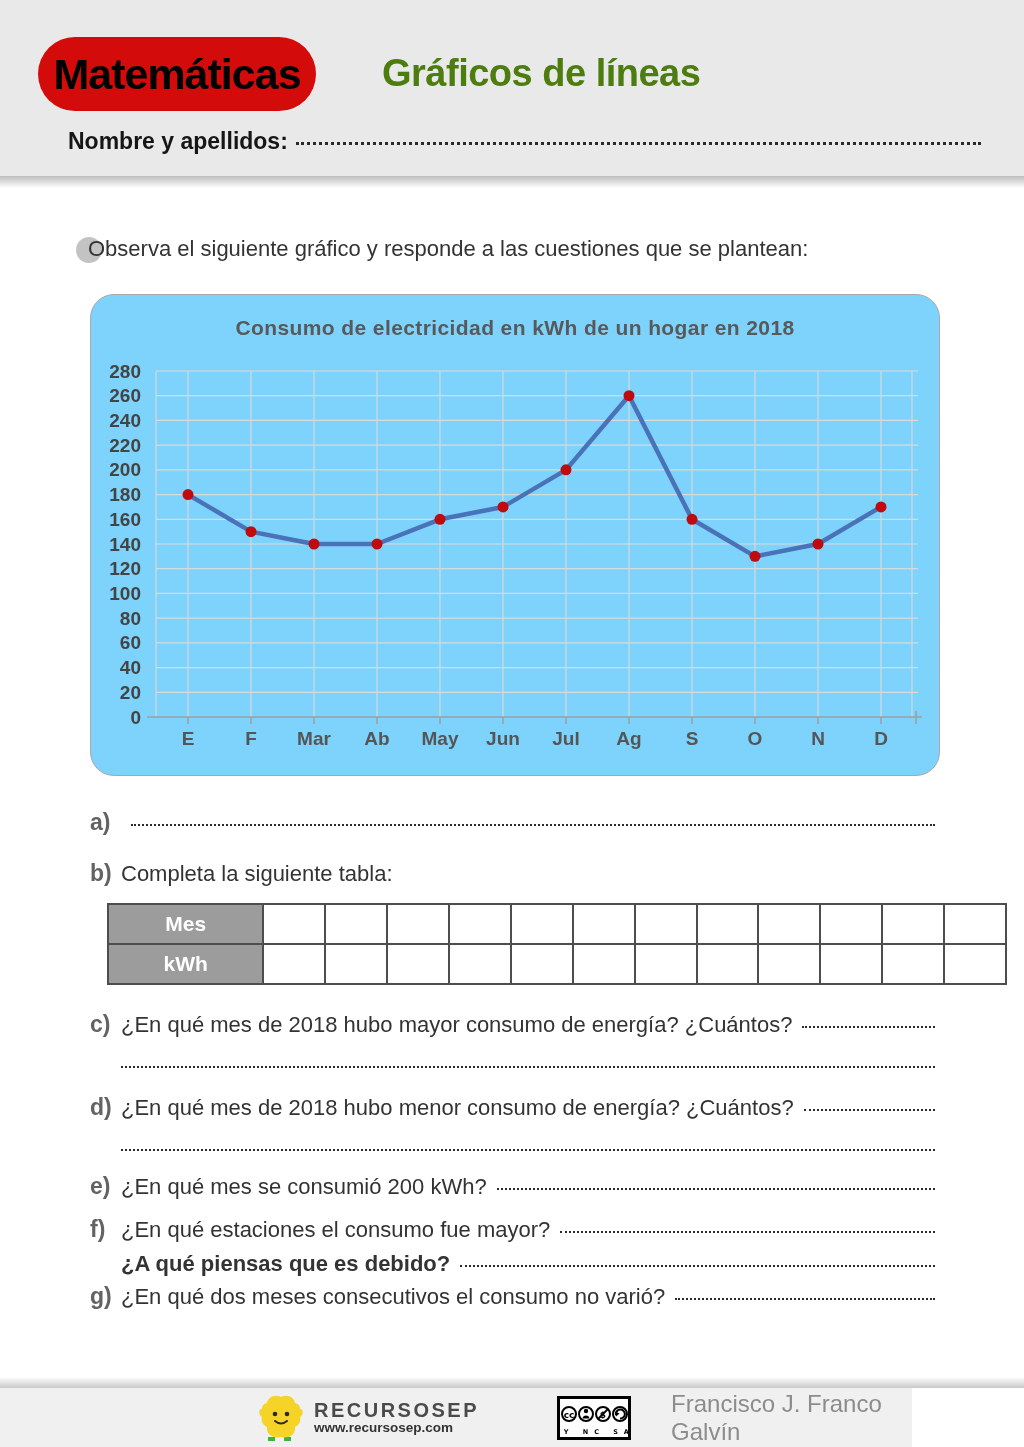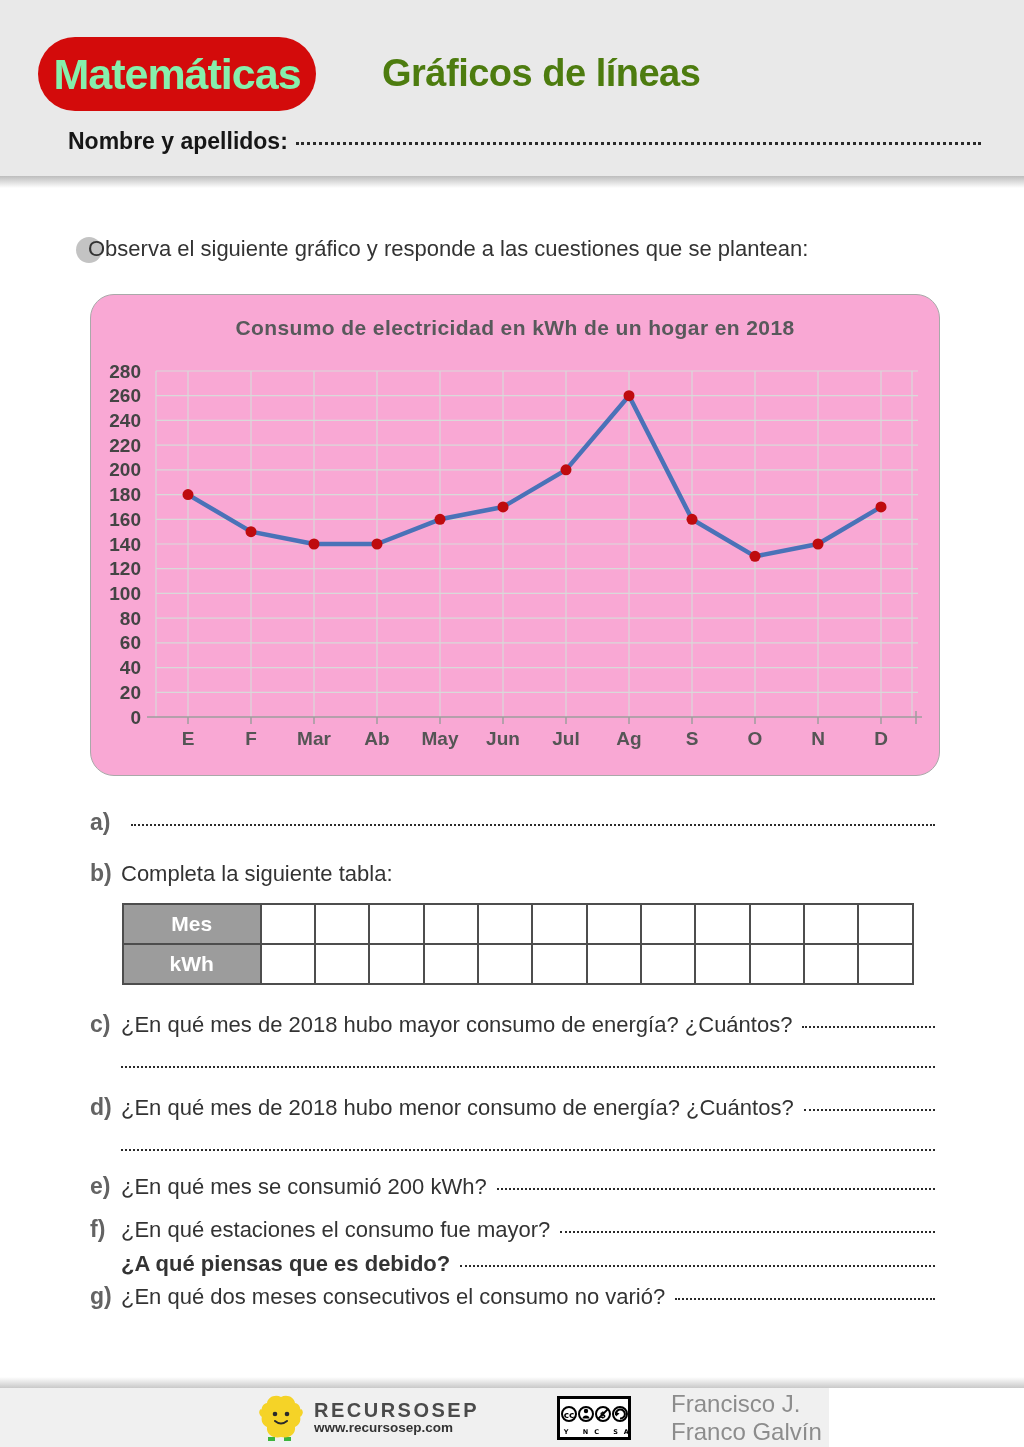--- a/index.html
+++ b/index.html
@@ -8,67 +8,67 @@
     font-family:"Liberation Sans","DejaVu Sans",sans-serif;
     background:#ffffff; position:relative; overflow:hidden; color:#3c3c3c;
   }
   
   .top-band { position:absolute; top:0; left:0; width:1024px; height:176px; background:#e9e9e9; }
   .top-shadow { position:absolute; top:176px; left:0; width:1024px; height:12px;
     background:linear-gradient(to bottom,#bdbdbd,rgba(255,255,255,0)); }
   .badge {
     position:absolute; left:38px; top:37px; width:278px; height:74px;
     border-radius:37px; display:flex; align-items:center; justify-content:center;
-    color:#86efac; font-weight:bold; font-size:43px; letter-spacing:-1px;
+    color:#000000; font-weight:bold; font-size:43px; letter-spacing:-1px;
   }
   .page-title {
     position:absolute; left:342px; top:52px; font-size:38px; font-weight:bold;
     color:#4d7c0f; letter-spacing:-0.5px;margin-left:40px;
   }
   .name-row {
     position:absolute; left:68px; top:128px; width:913px;
     display:flex; align-items:baseline; font-size:23px; font-weight:bold; color:#161616;
   }
   .name-row .leader { flex:1; border-bottom:3px dotted #2a2a2a; margin-left:8px; transform:translateY(-4px); }
   
   .intro { position:absolute; left:76px; top:236px; font-size:22px; color:#333;text-align:right; }
   .intro .bullet { position:absolute; left:0; top:1px; width:26px; height:26px; border-radius:50%; background:#c3c3c3; }
   .intro .txt { position:relative; margin-left:12px; }
   
   .chart-card {
     position:absolute; left:90px; top:294px; width:850px; height:482px;
-    border:1.5px solid #a9a9a9; border-radius:24px; background:#f9a8d4;
+    border:1.5px solid #a9a9a9; border-radius:24px; background:#7dd3fc;
   }
   .chart-title { text-align:center; margin-top:21px; font-size:21px; font-weight:bold; color:#58595b; letter-spacing:0.4px; }
   .chart-svg { position:absolute; left:0; top:0; width:850px; height:480px; }
   
   .questions { position:absolute; left:90px; top:795px; width:845px; }
   .q-row { display:flex; align-items:baseline; font-size:22px; color:#333; }
   .q-letter { width:31px; font-weight:bold; font-size:23px; color:#636363; flex:none; }
   .q-text { white-space:nowrap; }
   .q-leader { flex:1; border-bottom:2.5px dotted #2a2a2a; margin-left:10px; transform:translateY(-4px); min-width:30px; }
   .full-line { border-bottom:2.5px dotted #2a2a2a; margin-left:31px; height:12px; }
   .indent { margin-left:31px;font-weight:bold; }
   .mt-a { margin-top:14px; } .mt-b { margin-top:24px; }
   .mt-table { margin-top:16px; } .mt-c { margin-top:26px; }
   .mt-cl { margin-top:18px; } .mt-d { margin-top:26px; }
   .mt-dl { margin-top:18px; } .mt-e { margin-top:22px; }
   .mt-f { margin-top:16px; } .mt-f2 { margin-top:8px; } .mt-g { margin-top:6px; }
   
-  .fill-table { border-collapse:collapse; margin-left:32px; width:792px; }
+  .fill-table { border-collapse:collapse; margin-left:17px; width:900px; }
   .fill-table td { border:2px solid #4d4d4d; height:40px; }
   .fill-table td.hdr {
     width:140px; background:#9c9c9c; color:#fff; font-weight:bold;
     font-size:21px; text-align:center;
   }
   .fill-table td.cell { width:55.8px; background:#fff; }
   
   .footer-shadow { position:absolute; left:0; top:1377px; width:1024px; height:11px;
     background:linear-gradient(to bottom,rgba(255,255,255,0),#c9c9c9); }
-  .footer { position:absolute; left:0; top:1388px; width:829px; height:59px; background:#f0f0f0;
+  .footer { position:absolute; left:0; top:1388px; width:912px; height:59px; background:#f0f0f0;
     display:flex; align-items:center; }
   .mascot { margin-left:258px; flex:none; }
   .brand-block { margin-left:10px; line-height:1.05; }
   .brand-name { font-size:20px; font-weight:bold; color:#4a4a4a; letter-spacing:2.5px; }
   .brand-url { font-size:13.5px; font-weight:bold; color:#333; }
   .cc-badge { margin-left:78px; flex:none; }
   .author { margin-left:40px; font-size:24px; color:#8c8c8c; }
 </style>
 </head>
 <body>

